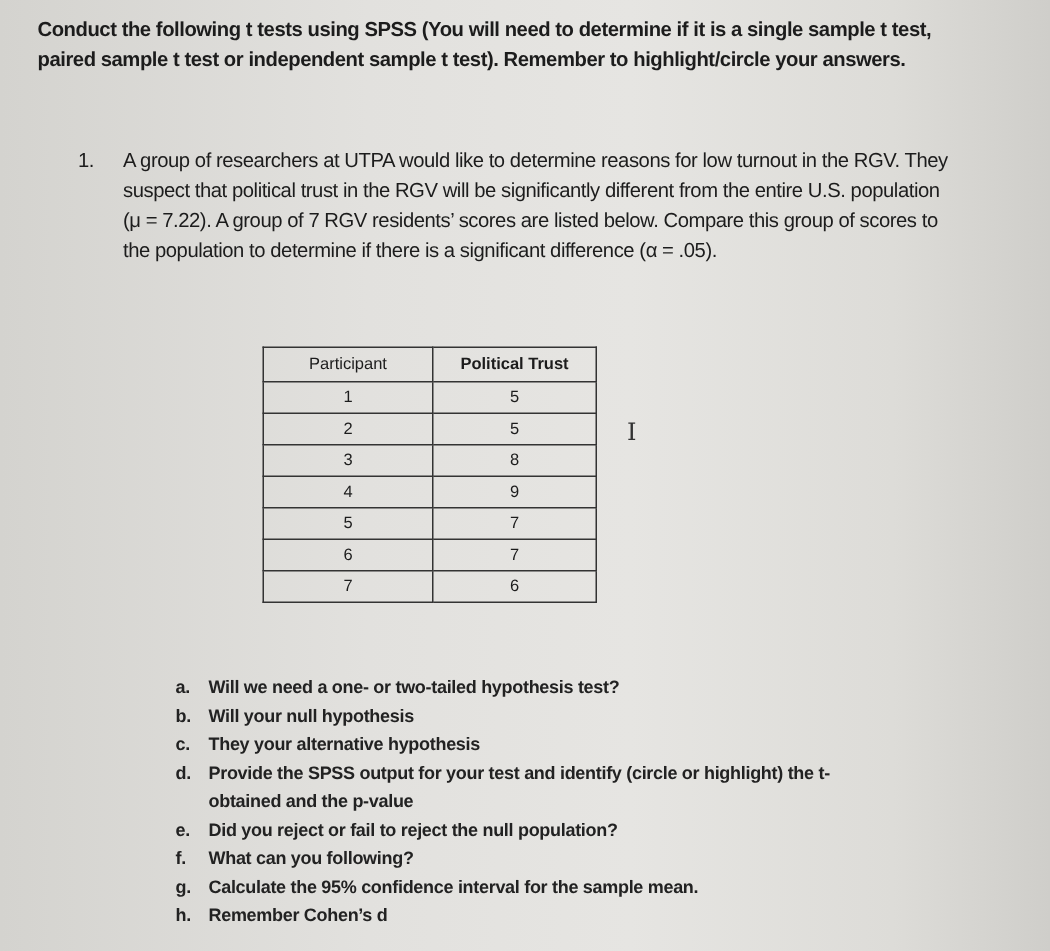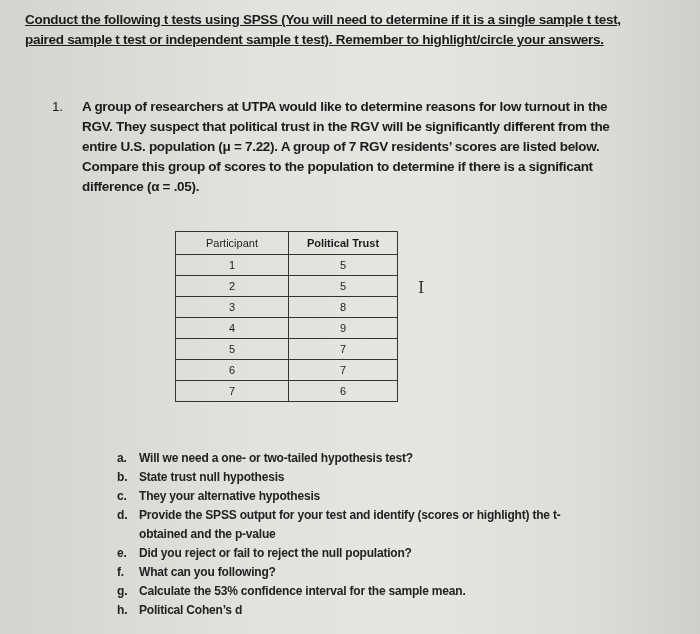--- a/index.html
+++ b/index.html
@@ -7,29 +7,29 @@
       width: 700px; height: 634px; overflow: hidden;
       background: linear-gradient(90deg, #d4d3cf 0%, #e2e1de 35%, #e6e5e2 60%, #dddcd8 85%, #cfceca 100%);
       font-family: "Liberation Sans", sans-serif;
       color: #1c1c1c;
       position: relative;
     }
     .page { position: absolute; inset: 0; }
     .heading {
       position: absolute; left: 25px; top: 10px; width: 610px;
       font-size: 13.5px; font-weight: bold; line-height: 20px;
-      text-decoration: underline; letter-spacing: -0.3px;
+      letter-spacing: -0.3px;
     }
     .question {
       position: absolute; left: 52px; top: 97px; width: 580px;
       font-size: 13.5px; line-height: 20px; letter-spacing: -0.3px;
       display: flex;
     }
     .question .num { width: 30px; flex: none; }
-    .question .text { flex: 1; font-weight: bold; }
+    .question .text { flex: 1; }
     table.data {
       position: absolute; left: 175px; top: 231px;
       border-collapse: collapse; font-size: 11px;
     }
     table.data th, table.data td {
       border: 1.5px solid #333; text-align: center; padding: 0;
       height: 20px; font-weight: normal;
     }
     table.data th { height: 22px; }
     table.data .c1 { width: 112px; }
@@ -99,40 +99,40 @@
 
   <span class="cursor">I</span>
 
   <div class="subq">
     <div class="item">
       <span class="lbl">a.</span>
       <span class="txt">Will we need a one- or two-tailed hypothesis test?</span>
     </div>
     <div class="item">
       <span class="lbl">b.</span>
-      <span class="txt">State trust null hypothesis</span>
+      <span class="txt">Will your null hypothesis</span>
     </div>
     <div class="item">
       <span class="lbl">c.</span>
       <span class="txt">They your alternative hypothesis</span>
     </div>
     <div class="item">
       <span class="lbl">d.</span>
-      <span class="txt">Provide the SPSS output for your test and identify (scores or highlight) the t-obtained and the p-value</span>
+      <span class="txt">Provide the SPSS output for your test and identify (circle or highlight) the t-obtained and the p-value</span>
     </div>
     <div class="item">
       <span class="lbl">e.</span>
       <span class="txt">Did you reject or fail to reject the null population?</span>
     </div>
     <div class="item">
       <span class="lbl">f.</span>
       <span class="txt">What can you following?</span>
     </div>
     <div class="item">
       <span class="lbl">g.</span>
-      <span class="txt">Calculate the 53% confidence interval for the sample mean.</span>
+      <span class="txt">Calculate the 95% confidence interval for the sample mean.</span>
     </div>
     <div class="item">
       <span class="lbl">h.</span>
-      <span class="txt">Political Cohen’s d</span>
+      <span class="txt">Remember Cohen’s d</span>
     </div>
   </div>
 </div>
 
 </body></html>

